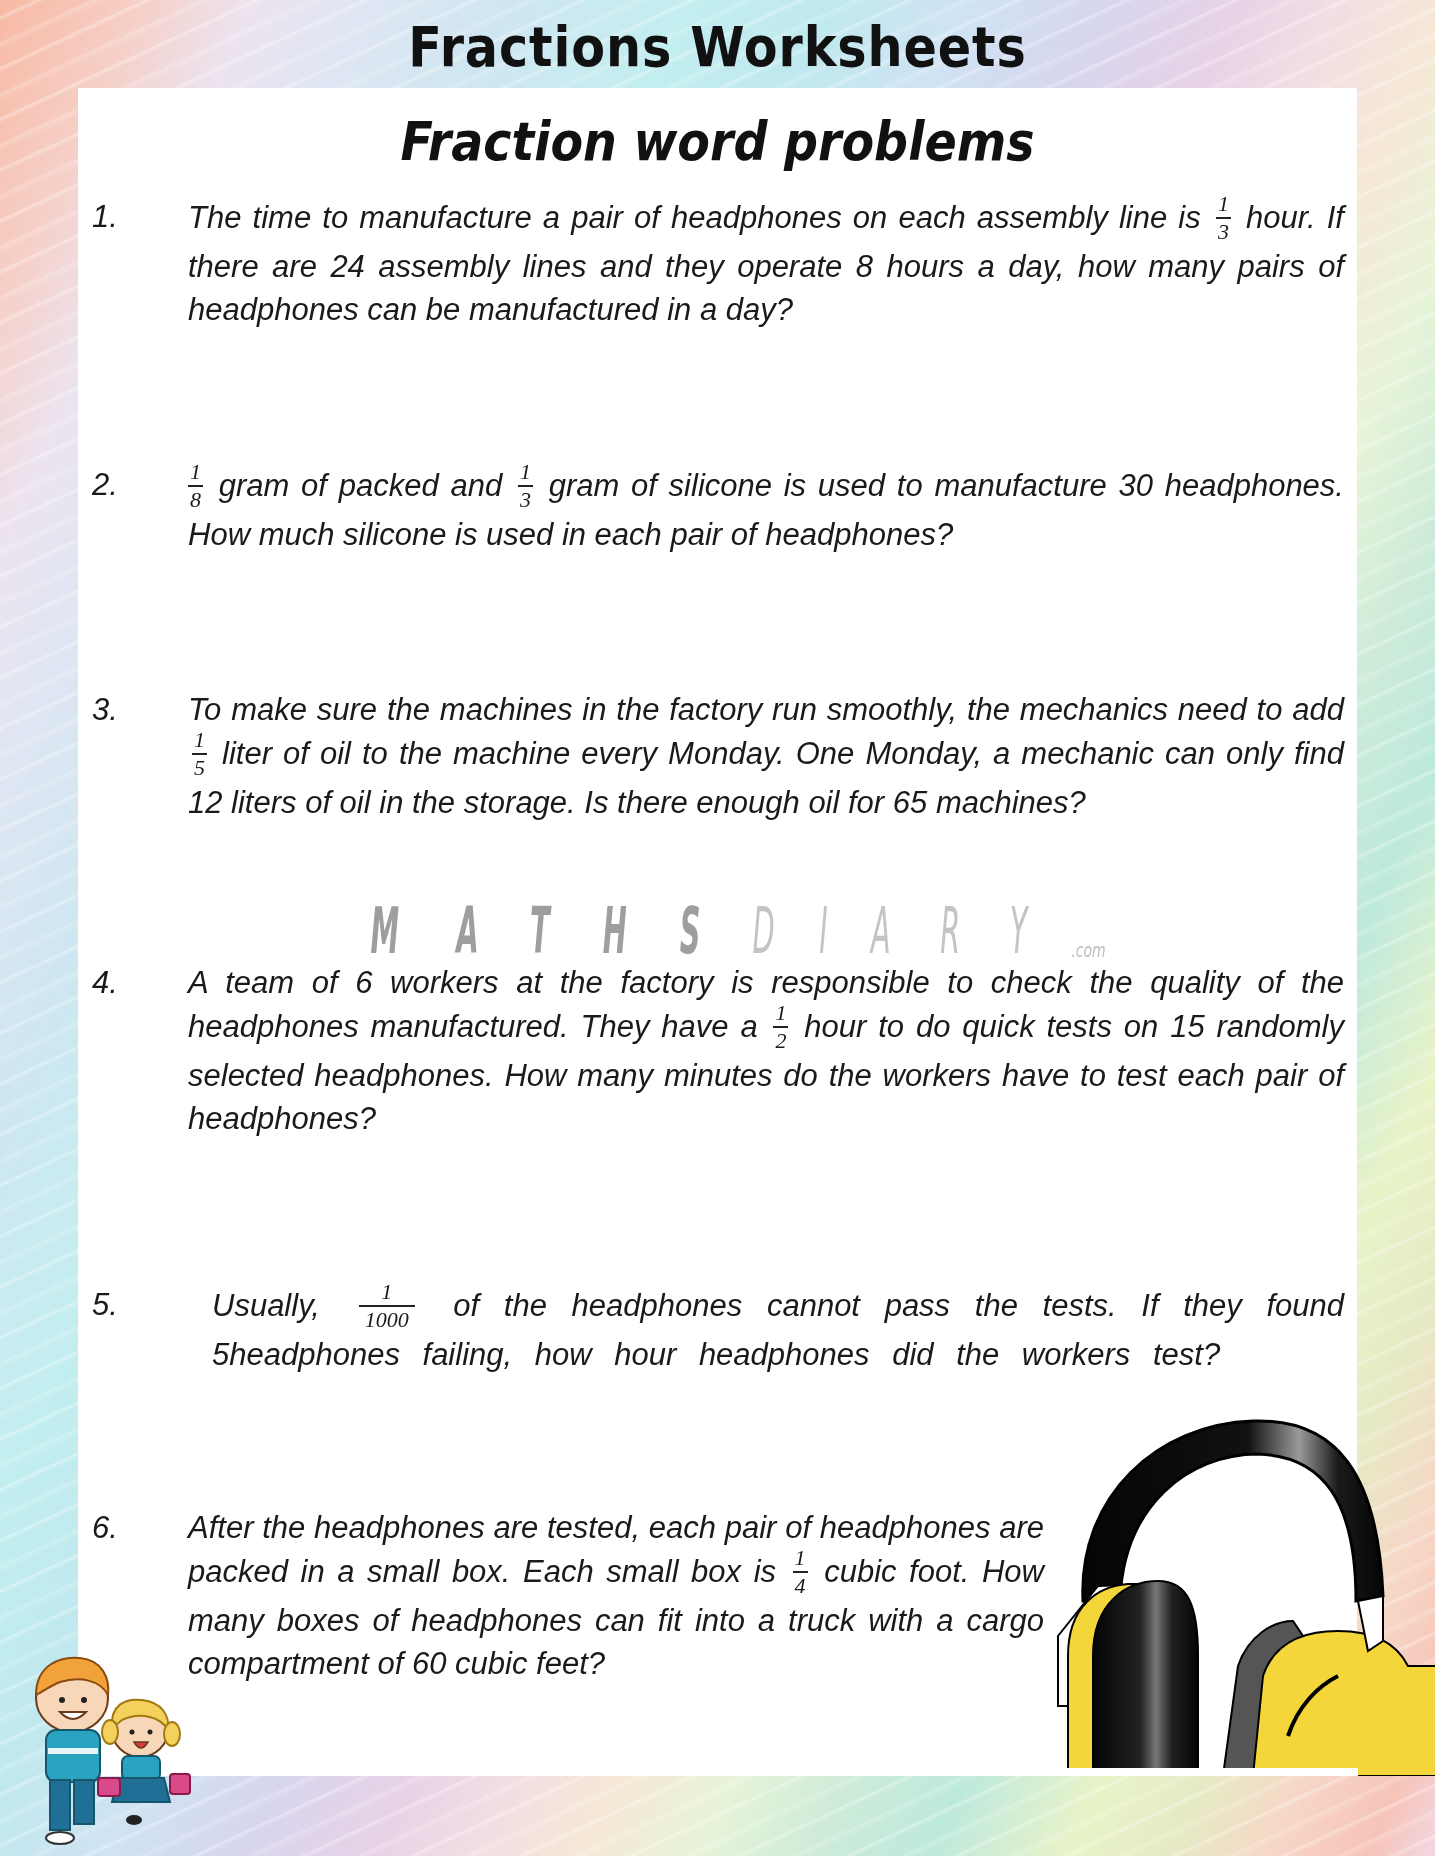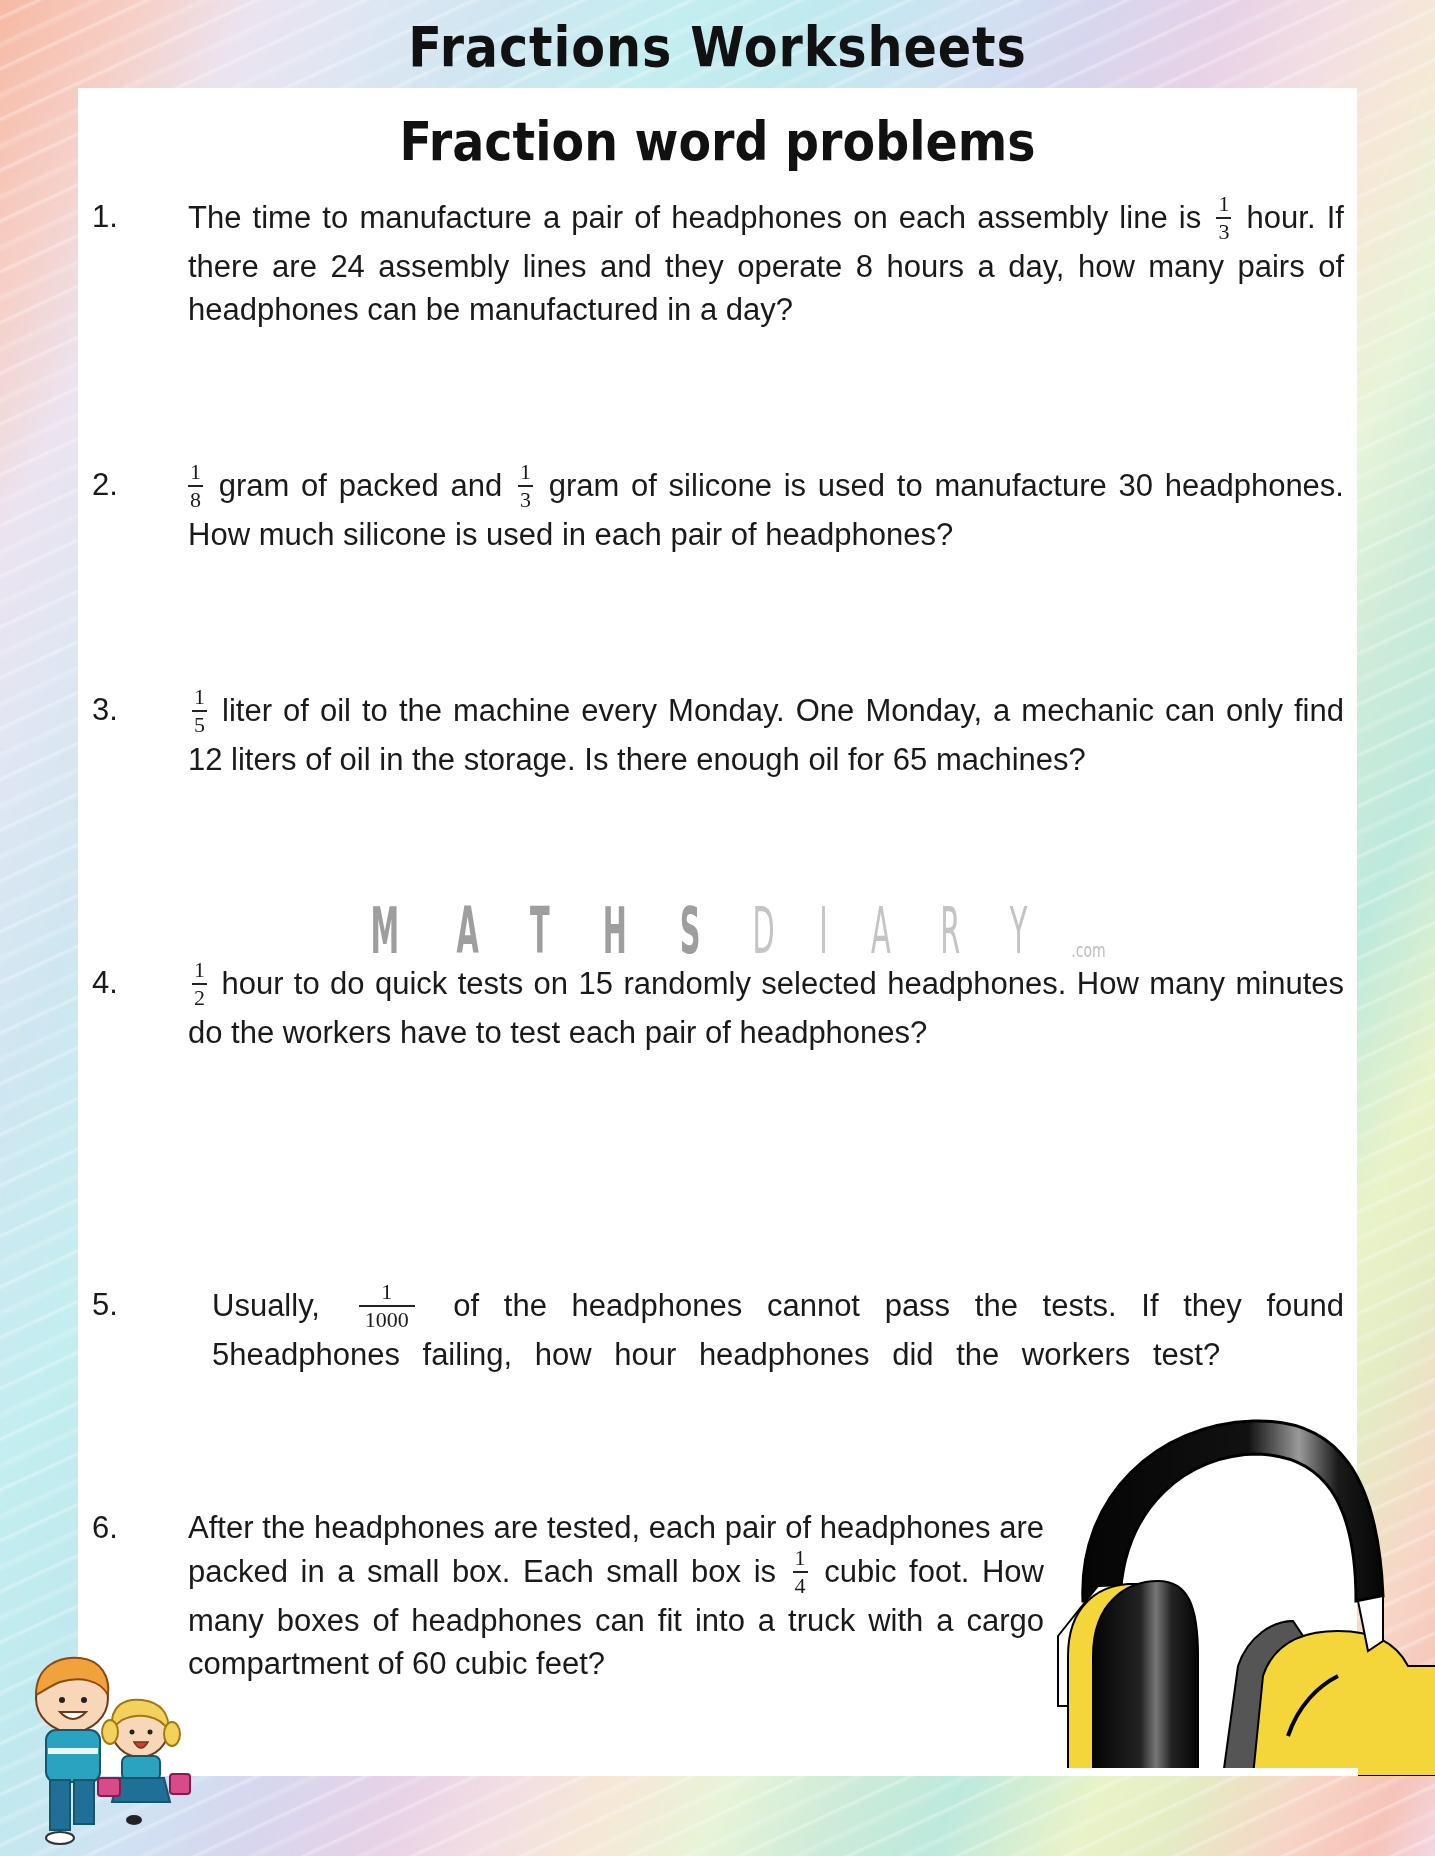--- a/index.html
+++ b/index.html
@@ -24,20 +24,21 @@
   }
   .site-title {
     position: absolute; left: 0; right: 0; top: 14px; text-align: center;
     font-family: "DejaVu Sans", sans-serif; font-size: 56px; font-weight: bold;
     color: #111; letter-spacing: 1px;
     transform: scaleX(0.88);
   }
   .panel {
     position: absolute; left: 78px; top: 88px; width: 1279px; height: 1688px;
     background: #ffffff;
+    font-style: italic;
   }
   .page-heading {
     position: absolute; left: 0; right: 0; top: 22px; text-align: center;
     font-family: "DejaVu Sans", sans-serif; font-size: 54px; font-weight: bold;
     color: #111; transform: scaleX(0.88);
   }
   .problem {
     position: absolute; left: 0; right: 0;
     font-size: 31px; line-height: 1.4; color: #1a1a1a;
   }
@@ -113,32 +114,34 @@
           <span class="bar"></span>
           <span class="d">3</span>
         </span>
       <span>gram of silicone is used to manufacture 30 headphones. How much silicone is used in each pair of headphones?</span>
     </div>
   </div>
 
   <div class="problem" style="top:600px;">
     <span class="num">3.</span>
     <div class="text">
+      <span>To make sure the machines in the factory run smoothly, the mechanics need to add</span>
       <span class="frac">
           <span class="n">1</span>
           <span class="bar"></span>
           <span class="d">5</span>
         </span>
       <span>liter of oil to the machine every Monday. One Monday, a mechanic can only find 12 liters of oil in the storage. Is there enough oil for 65 machines?</span>
     </div>
   </div>
 
   <div class="problem" style="top:873px;">
     <span class="num">4.</span>
     <div class="text">
+      <span>A team of 6 workers at the factory is responsible to check the quality of the headphones manufactured. They have a</span>
       <span class="frac">
           <span class="n">1</span>
           <span class="bar"></span>
           <span class="d">2</span>
         </span>
       <span>hour to do quick tests on 15 randomly selected headphones. How many minutes do the workers have to test each pair of headphones?</span>
     </div>
   </div>
 
   <div class="problem" style="top:1195px;">

